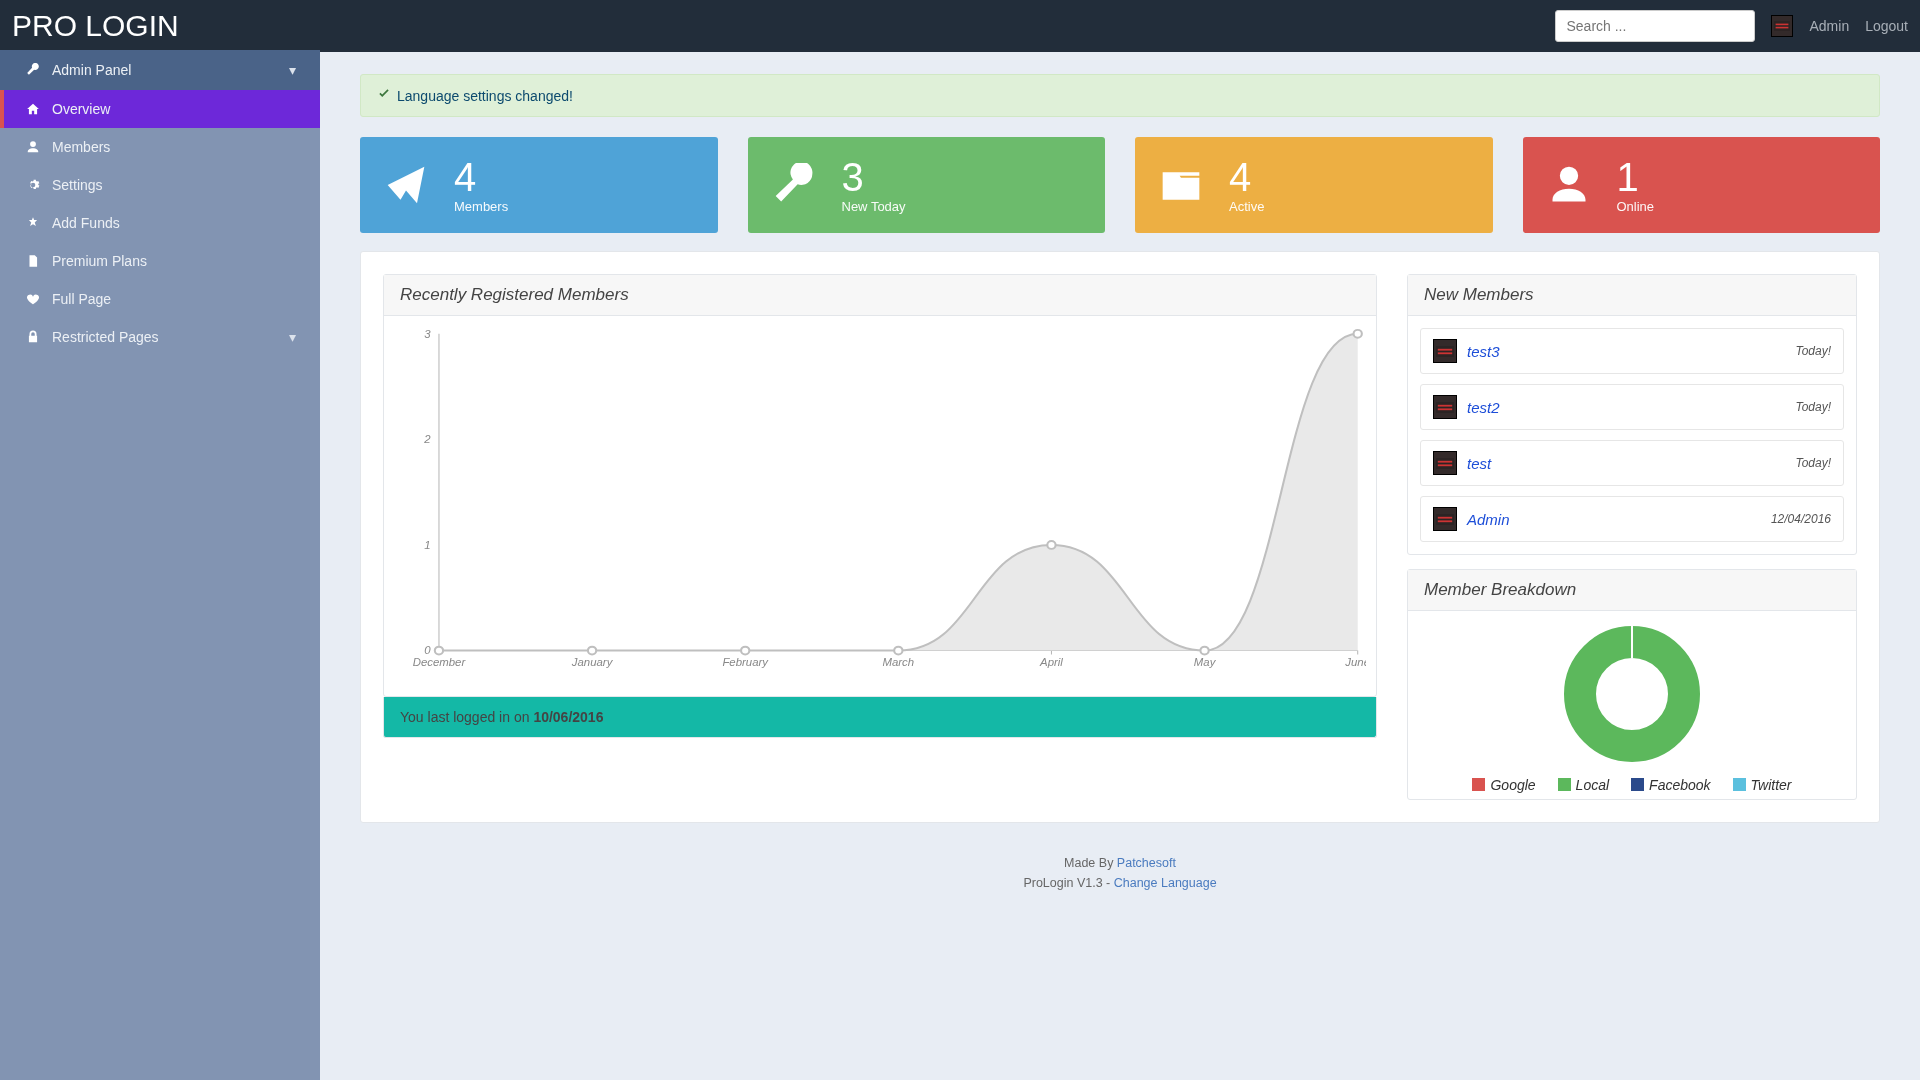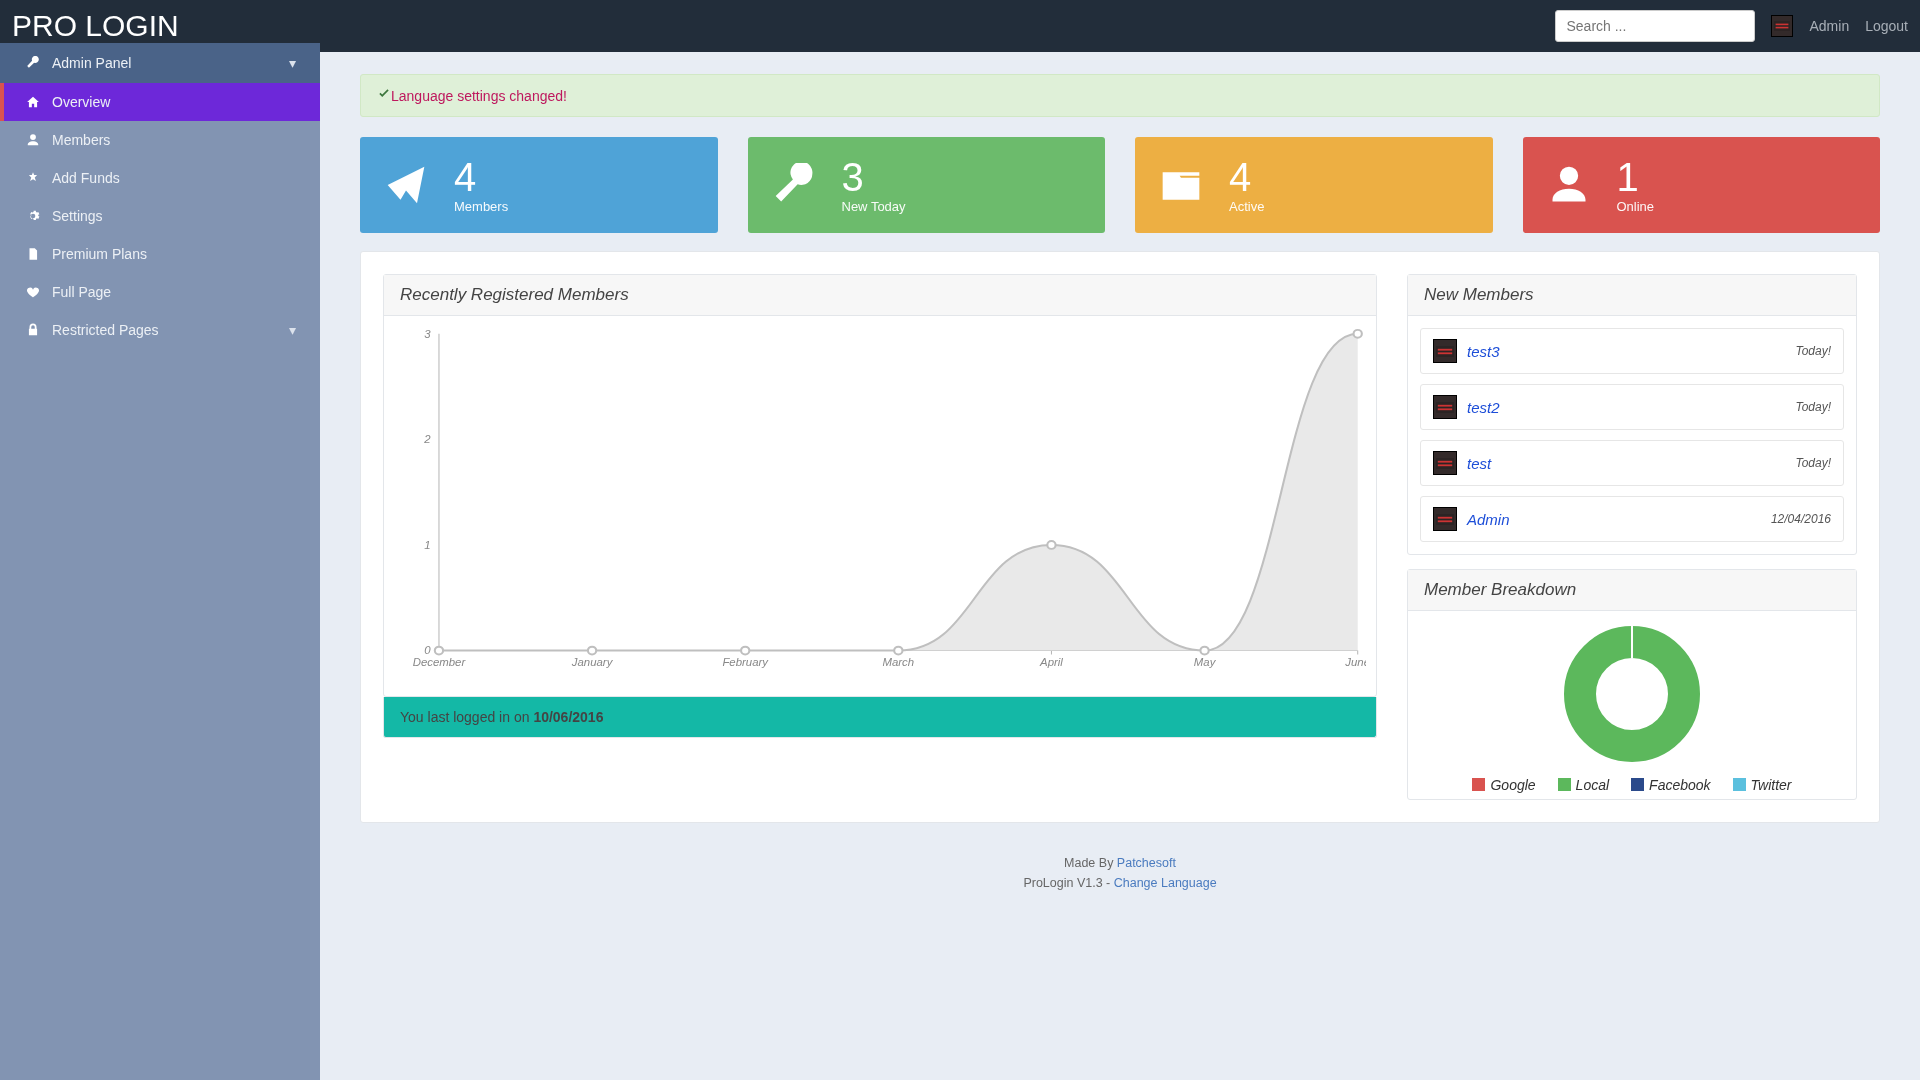--- a/index.html
+++ b/index.html
@@ -8,31 +8,31 @@
 
 .topbar { height:52px; background:#222d3a; display:flex; align-items:center; padding:0 12px; }
 .brand { color:#fff; font-family:'Arial Narrow',Arial,sans-serif; font-size:30px; letter-spacing:0px; font-weight:400; font-stretch:condensed; }
 .topbar-right { margin-left:auto; display:flex; align-items:center; gap:16px; }
 .search-box { width:200px; height:32px; background:#fff; border:1px solid #ccc; border-radius:3px; padding:0 10px; font-size:14px; color:#4d7c0f; }
 .avatar-sm { width:22px; height:22px; background:#332a2a; border:1px solid #000; display:flex; align-items:center; justify-content:center; }
 .avatar-sm svg { width:16px; height:10px; }
 .top-link { color:#a8afb7; font-size:14px; text-decoration:none; cursor:pointer; }
 
 
-.sidebar { position:absolute; top:43px; left:0; width:320px; bottom:0; background:#8294b2; }
+.sidebar { position:absolute; top:50px; left:0; width:320px; bottom:0; background:#8294b2; }
 .side-item { display:flex; align-items:center; height:38px; padding:0 24px; color:#ecf0f5; font-size:14px; cursor:pointer; position:relative; }
 .side-item.header { background:#4a6388; height:40px; }
 .side-item.active { background:#6d28d9; }
 .side-item.active::before { content:""; position:absolute; left:0; top:0; bottom:0; width:4px; background:#d9534f; }
 .side-ico { width:18px; display:inline-flex; justify-content:center; margin-right:10px; color:#fff; }
 .side-chev { margin-left:auto; color:#dbe2ec; }
 
 
 .main { position:absolute; top:50px; left:320px; right:0; padding:24px 40px 10px 40px; }
-.alert { background:#dff0d8; border:1px solid #d1e8c5; color:#be185d; padding:12px 16px; border-radius:3px; font-size:14px; margin-bottom:20px; display:flex; align-items:center; gap:0; }
+.alert { background:#dff0d8; border:1px solid #d1e8c5; color:#0c4a6e; padding:12px 16px; border-radius:3px; font-size:14px; margin-bottom:20px; display:flex; align-items:center; gap:6px; }
 
 .cards { display:flex; gap:30px; margin-bottom:18px; }
 .stat { flex:1; height:96px; border-radius:3px; color:#fff; display:flex; align-items:center; padding:0 24px; gap:26px; }
 .stat.blue { background:#4fa3d7; }
 .stat.green { background:#6cbb6c; }
 .stat.orange { background:#edaf43; }
 .stat.red { background:#d9534f; }
 .stat-ico { width:44px; height:44px; display:flex; align-items:center; justify-content:center; }
 .stat-num { font-size:40px; font-weight:300; line-height:1; }
 .stat-lbl { font-size:13px; opacity:.95; margin-top:2px; }
@@ -104,32 +104,32 @@
     <span class="side-ico">
         <svg width="14" height="14" viewBox="0 0 24 24" fill="#fff">
           <path d="M12 12a5 5 0 1 0-5-5 5 5 0 0 0 5 5zm0 2c-5 0-9 2.5-9 6v1h18v-1c0-3.5-4-6-9-6z"></path>
         </svg>
       </span>
     <span>Members</span>
   </div>
   <div class="side-item">
     <span class="side-ico">
         <svg width="14" height="14" viewBox="0 0 24 24" fill="#fff">
+          <path d="M12 8a4 4 0 1 0 4 4 4 4 0 0 0-4-4zm9 4l2 1-2 4-2-1a8 8 0 0 1-2 1v2h-4v-2a8 8 0 0 1-2-1l-2 1-2-4 2-1a8 8 0 0 1 0-2l-2-1 2-4 2 1a8 8 0 0 1 2-1V3h4v2a8 8 0 0 1 2 1l2-1 2 4-2 1a8 8 0 0 1 0 2z"></path>
+        </svg>
+      </span>
+    <span>Settings</span>
+  </div>
+  <div class="side-item">
+    <span class="side-ico">
+        <svg width="14" height="14" viewBox="0 0 24 24" fill="#fff">
           <path d="M12 2l2 5h5l-4 4 2 6-5-3-5 3 2-6-4-4h5z"></path>
         </svg>
       </span>
     <span>Add Funds</span>
-  </div>
-  <div class="side-item">
-    <span class="side-ico">
-        <svg width="14" height="14" viewBox="0 0 24 24" fill="#fff">
-          <path d="M12 8a4 4 0 1 0 4 4 4 4 0 0 0-4-4zm9 4l2 1-2 4-2-1a8 8 0 0 1-2 1v2h-4v-2a8 8 0 0 1-2-1l-2 1-2-4 2-1a8 8 0 0 1 0-2l-2-1 2-4 2 1a8 8 0 0 1 2-1V3h4v2a8 8 0 0 1 2 1l2-1 2 4-2 1a8 8 0 0 1 0 2z"></path>
-        </svg>
-      </span>
-    <span>Settings</span>
   </div>
   <div class="side-item">
     <span class="side-ico">
         <svg width="14" height="14" viewBox="0 0 24 24" fill="#fff">
           <path d="M6 2h9l4 4v16H6zM8 8h8v2H8zm0 4h8v2H8z"></path>
         </svg>
       </span>
     <span>Premium Plans</span>
   </div>
   <div class="side-item">

